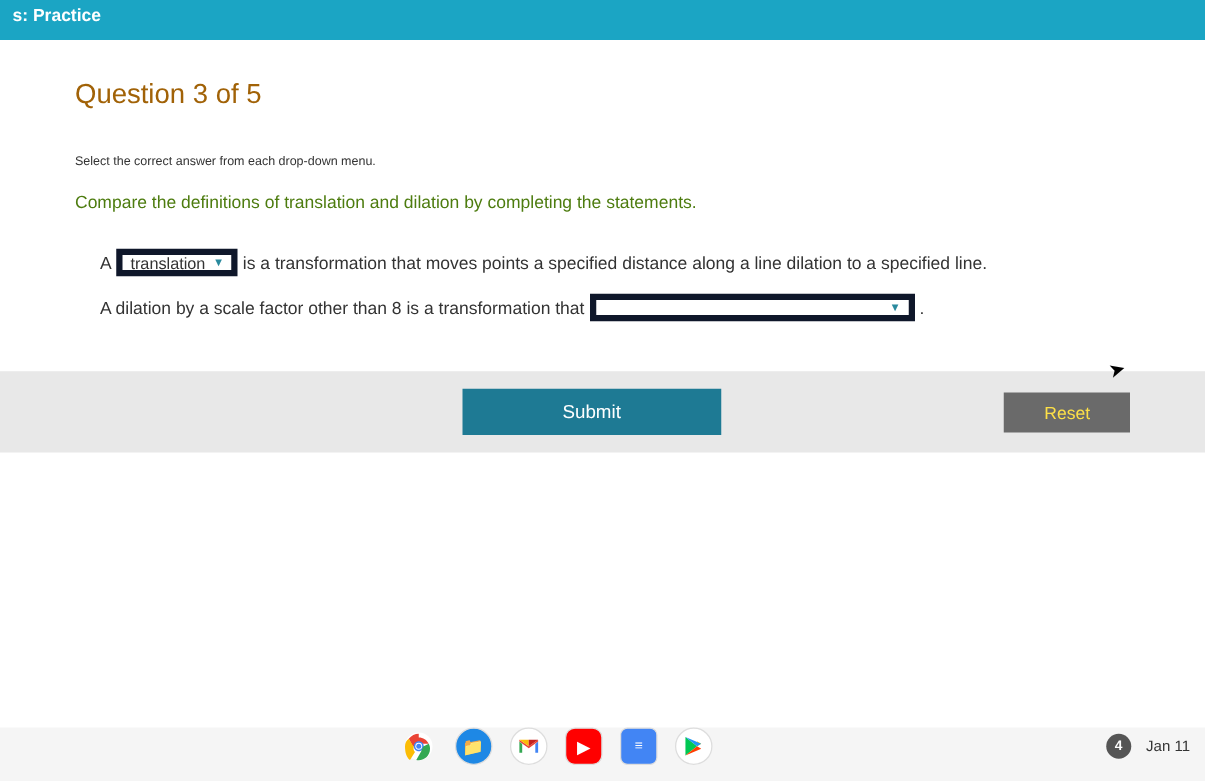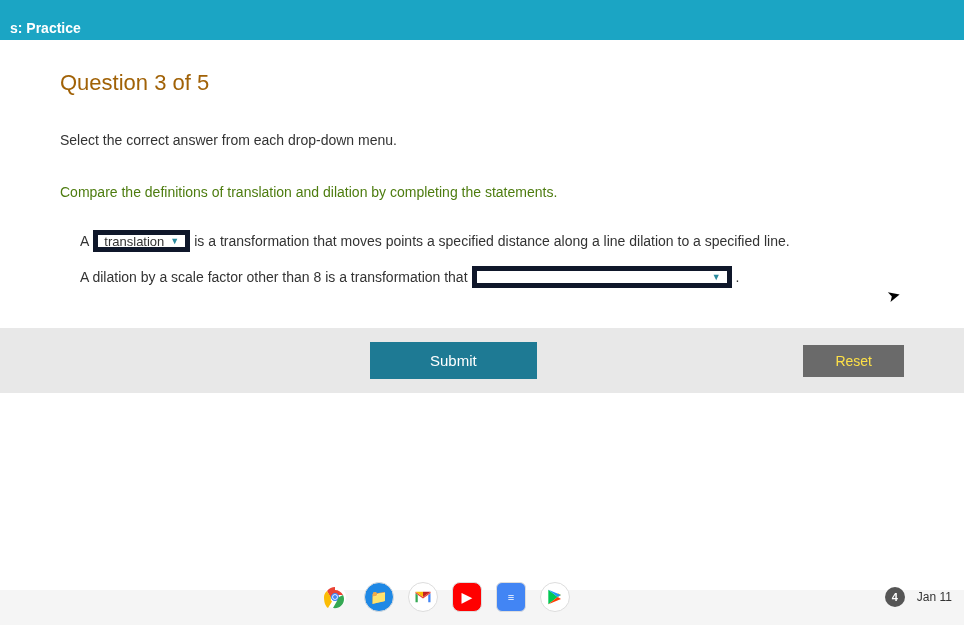--- a/index.html
+++ b/index.html
@@ -11,40 +11,40 @@
       font-family: 'Segoe UI', Arial, sans-serif;
       background: #f5f5f5;
       width: 964px;
       height: 625px;
       overflow: hidden;
       position: relative;
     }
     .header-bar {
       background: #1ba5c4;
       color: white;
-      padding: 20px 10px;
+      padding: 4px 10px;
       font-size: 14px;
       font-weight: 600;
-      height: 22px;
+      height: 32px;
     }
     .content-area {
       background: #fff;
       padding: 30px 60px 40px 60px;
       min-height: 550px;
     }
     .question-title {
       color: #a16207;
       font-size: 22px;
       font-weight: 500;
       margin-bottom: 36px;
     }
     .instruction {
       color: #333;
-      font-size: 14px;
-      margin-bottom: 36px;
+      font-size: 10px;
+      margin-bottom: 18px;
     }
     .sub-instruction {
       color: #4d7c0f;
       font-size: 14px;
       margin-bottom: 30px;
     }
     .statement-block {
       padding-left: 20px;
       margin-bottom: 40px;
     }
@@ -84,21 +84,21 @@
       align-items: center;
       background: #e8e8e8;
       padding: 14px 40px;
       margin: 30px -60px 0 -60px;
       position: relative;
     }
     .submit-btn {
       background: #1e7a94;
       color: white;
       border: none;
-      padding: 10px 60px;
+      padding: 10px 80px;
       font-size: 15px;
       font-weight: 500;
       cursor: pointer;
       margin-left: 330px;
     }
     .reset-btn {
       background: #6a6a6a;
       color: #fde047;
       border: none;
       padding: 8px 32px;

